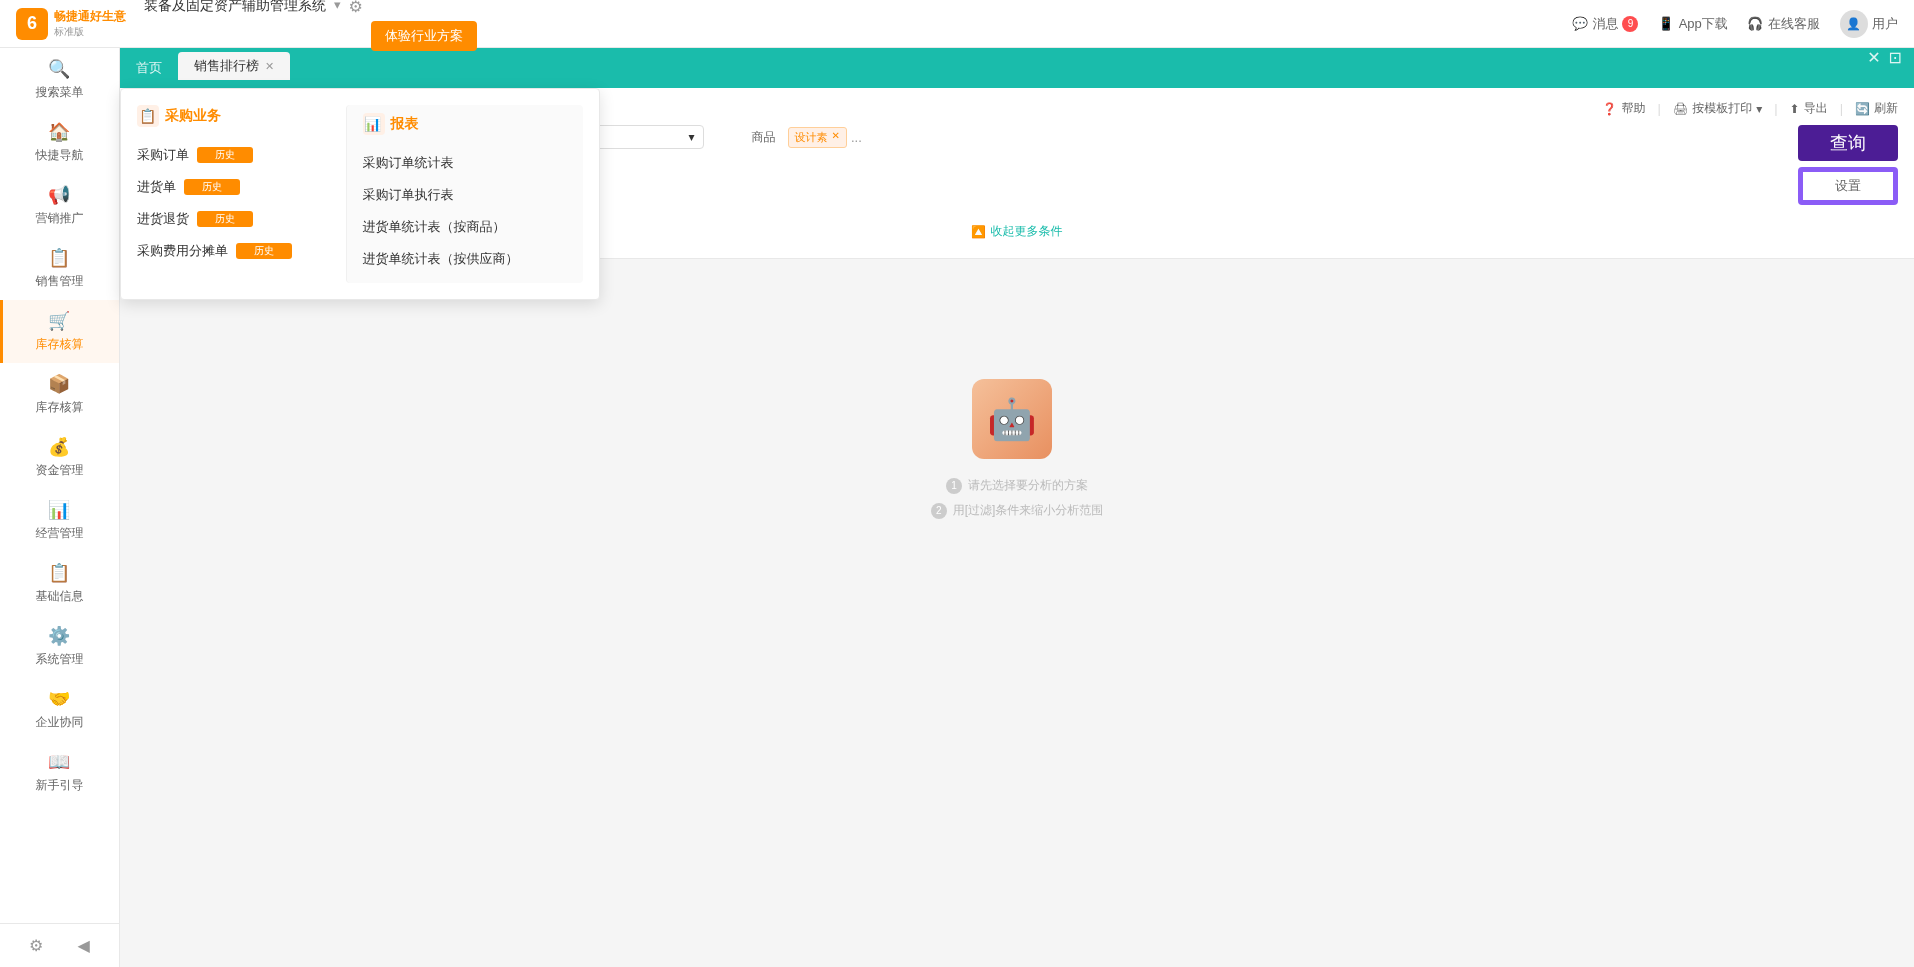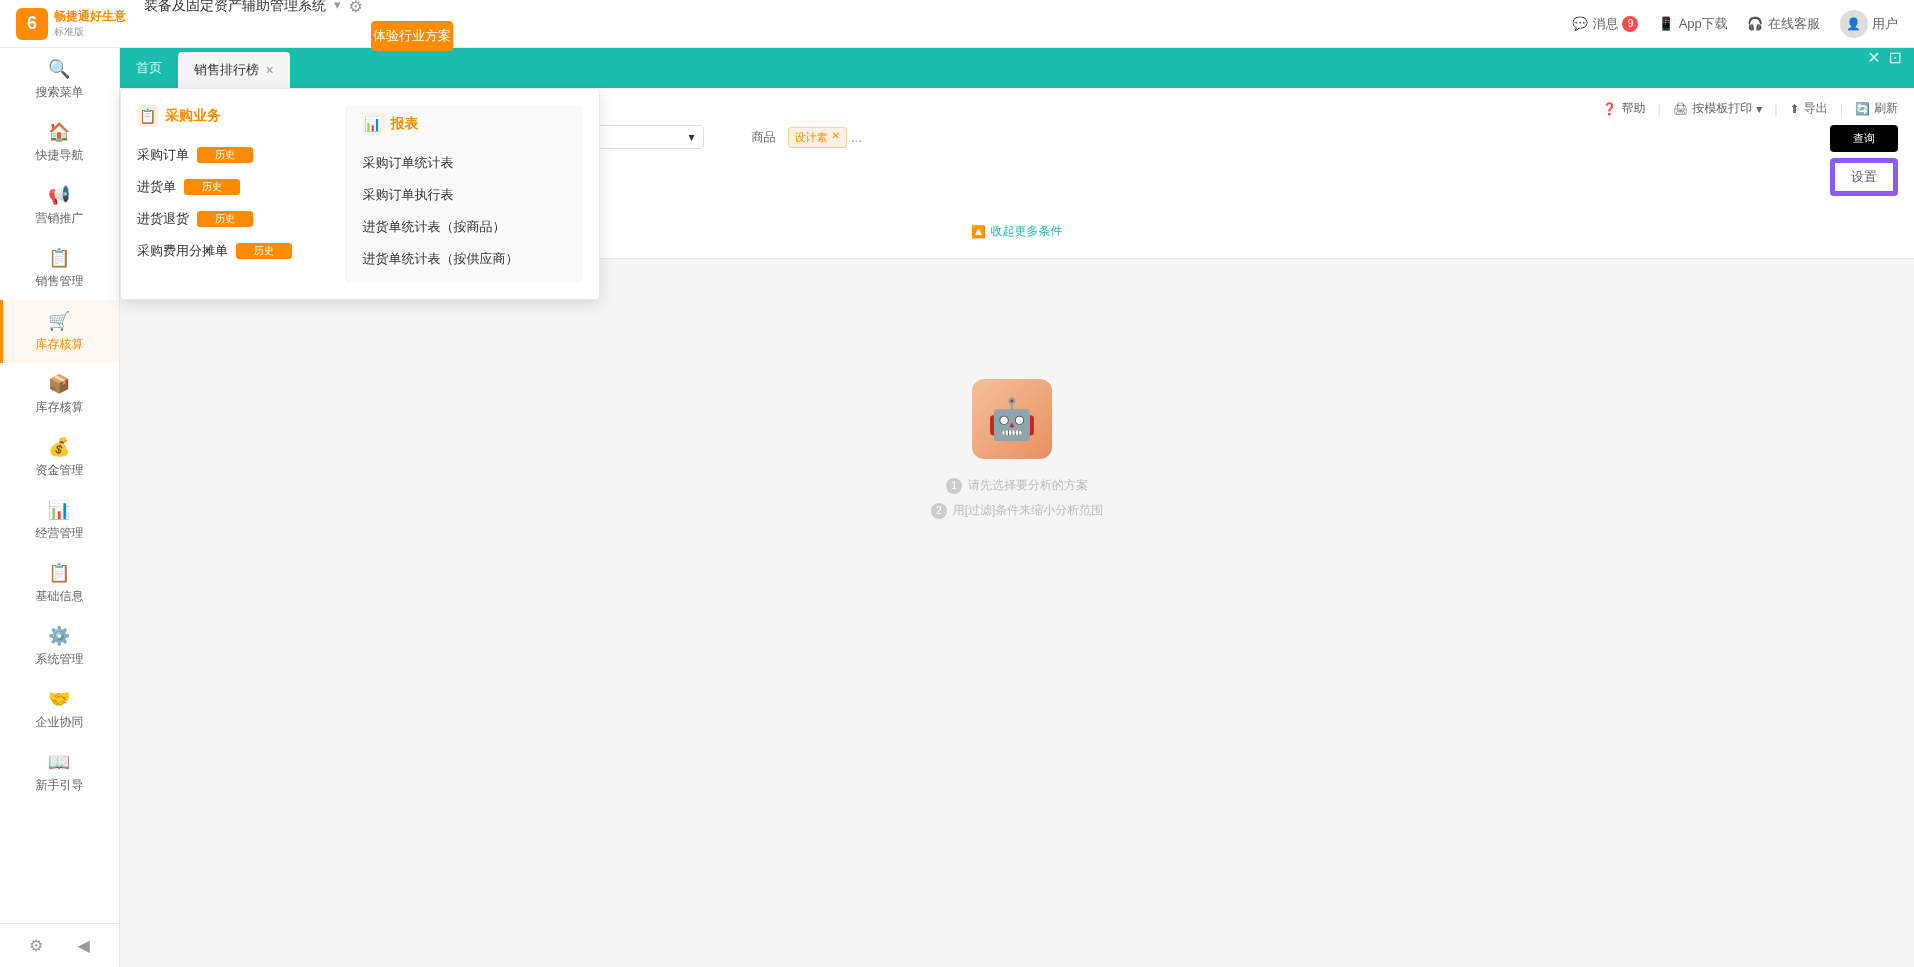--- a/index.html
+++ b/index.html
@@ -38,21 +38,21 @@
       margin-left: 8px;
     }
     .system-title { font-size: 14px; color: #333; }
     .header-dropdown { color: #999; cursor: pointer; }
     .settings-icon { color: #999; cursor: pointer; font-size: 16px; }
     .experience-btn {
       background: #ff8c00;
       color: #fff;
       border: none;
       border-radius: 4px;
-      padding: 6px 2px;
+      padding: 6px 14px;
       cursor: pointer;
       font-size: 13px;
       margin-top: 24px;
     }
     .header-right {
       display: flex;
       align-items: center;
       gap: 20px;
       margin-left: auto;
     }
@@ -93,21 +93,21 @@
       cursor: pointer;
       color: rgba(255,255,255,0.85);
       font-size: 13px;
       position: relative;
     }
     .tab-item.active {
       background: #f5f5f5;
       color: #333;
       border-radius: 4px 4px 0 0;
       margin-top: 4px;
-      height: 36px;
+      height: 28px;
     }
     .tab-close { font-size: 11px; color: #999; cursor: pointer; }
     .tab-right-btns {
       margin-left: auto;
       display: flex; align-items: center; gap: 8px;
       padding-right: 12px;
     }
     .tab-right-btn { color: rgba(255,255,255,0.85); cursor: pointer; font-size: 16px; }
 
     
@@ -219,27 +219,27 @@
     .more-dots { color: #999; cursor: pointer; }
     .collapse-btn {
       display: flex; align-items: center; justify-content: center;
       gap: 4px;
       color: #1abcab;
       cursor: pointer;
       font-size: 12px;
       padding: 6px;
     }
     .query-btn {
-      background: #000000;
+      background: #4c1d95;
       color: #fff;
       border: none;
       border-radius: 4px;
-      padding: 6px 20px;
-      cursor: pointer;
-      font-size: 11px;
+      padding: 6px 32px;
+      cursor: pointer;
+      font-size: 18px;
     }
     .settings-btn {
       border: 5px solid #8b5cf6;
       background: #fff;
       color: #666;
       border-radius: 4px;
       padding: 5px 16px;
       cursor: pointer;
       font-size: 13px;
     }

